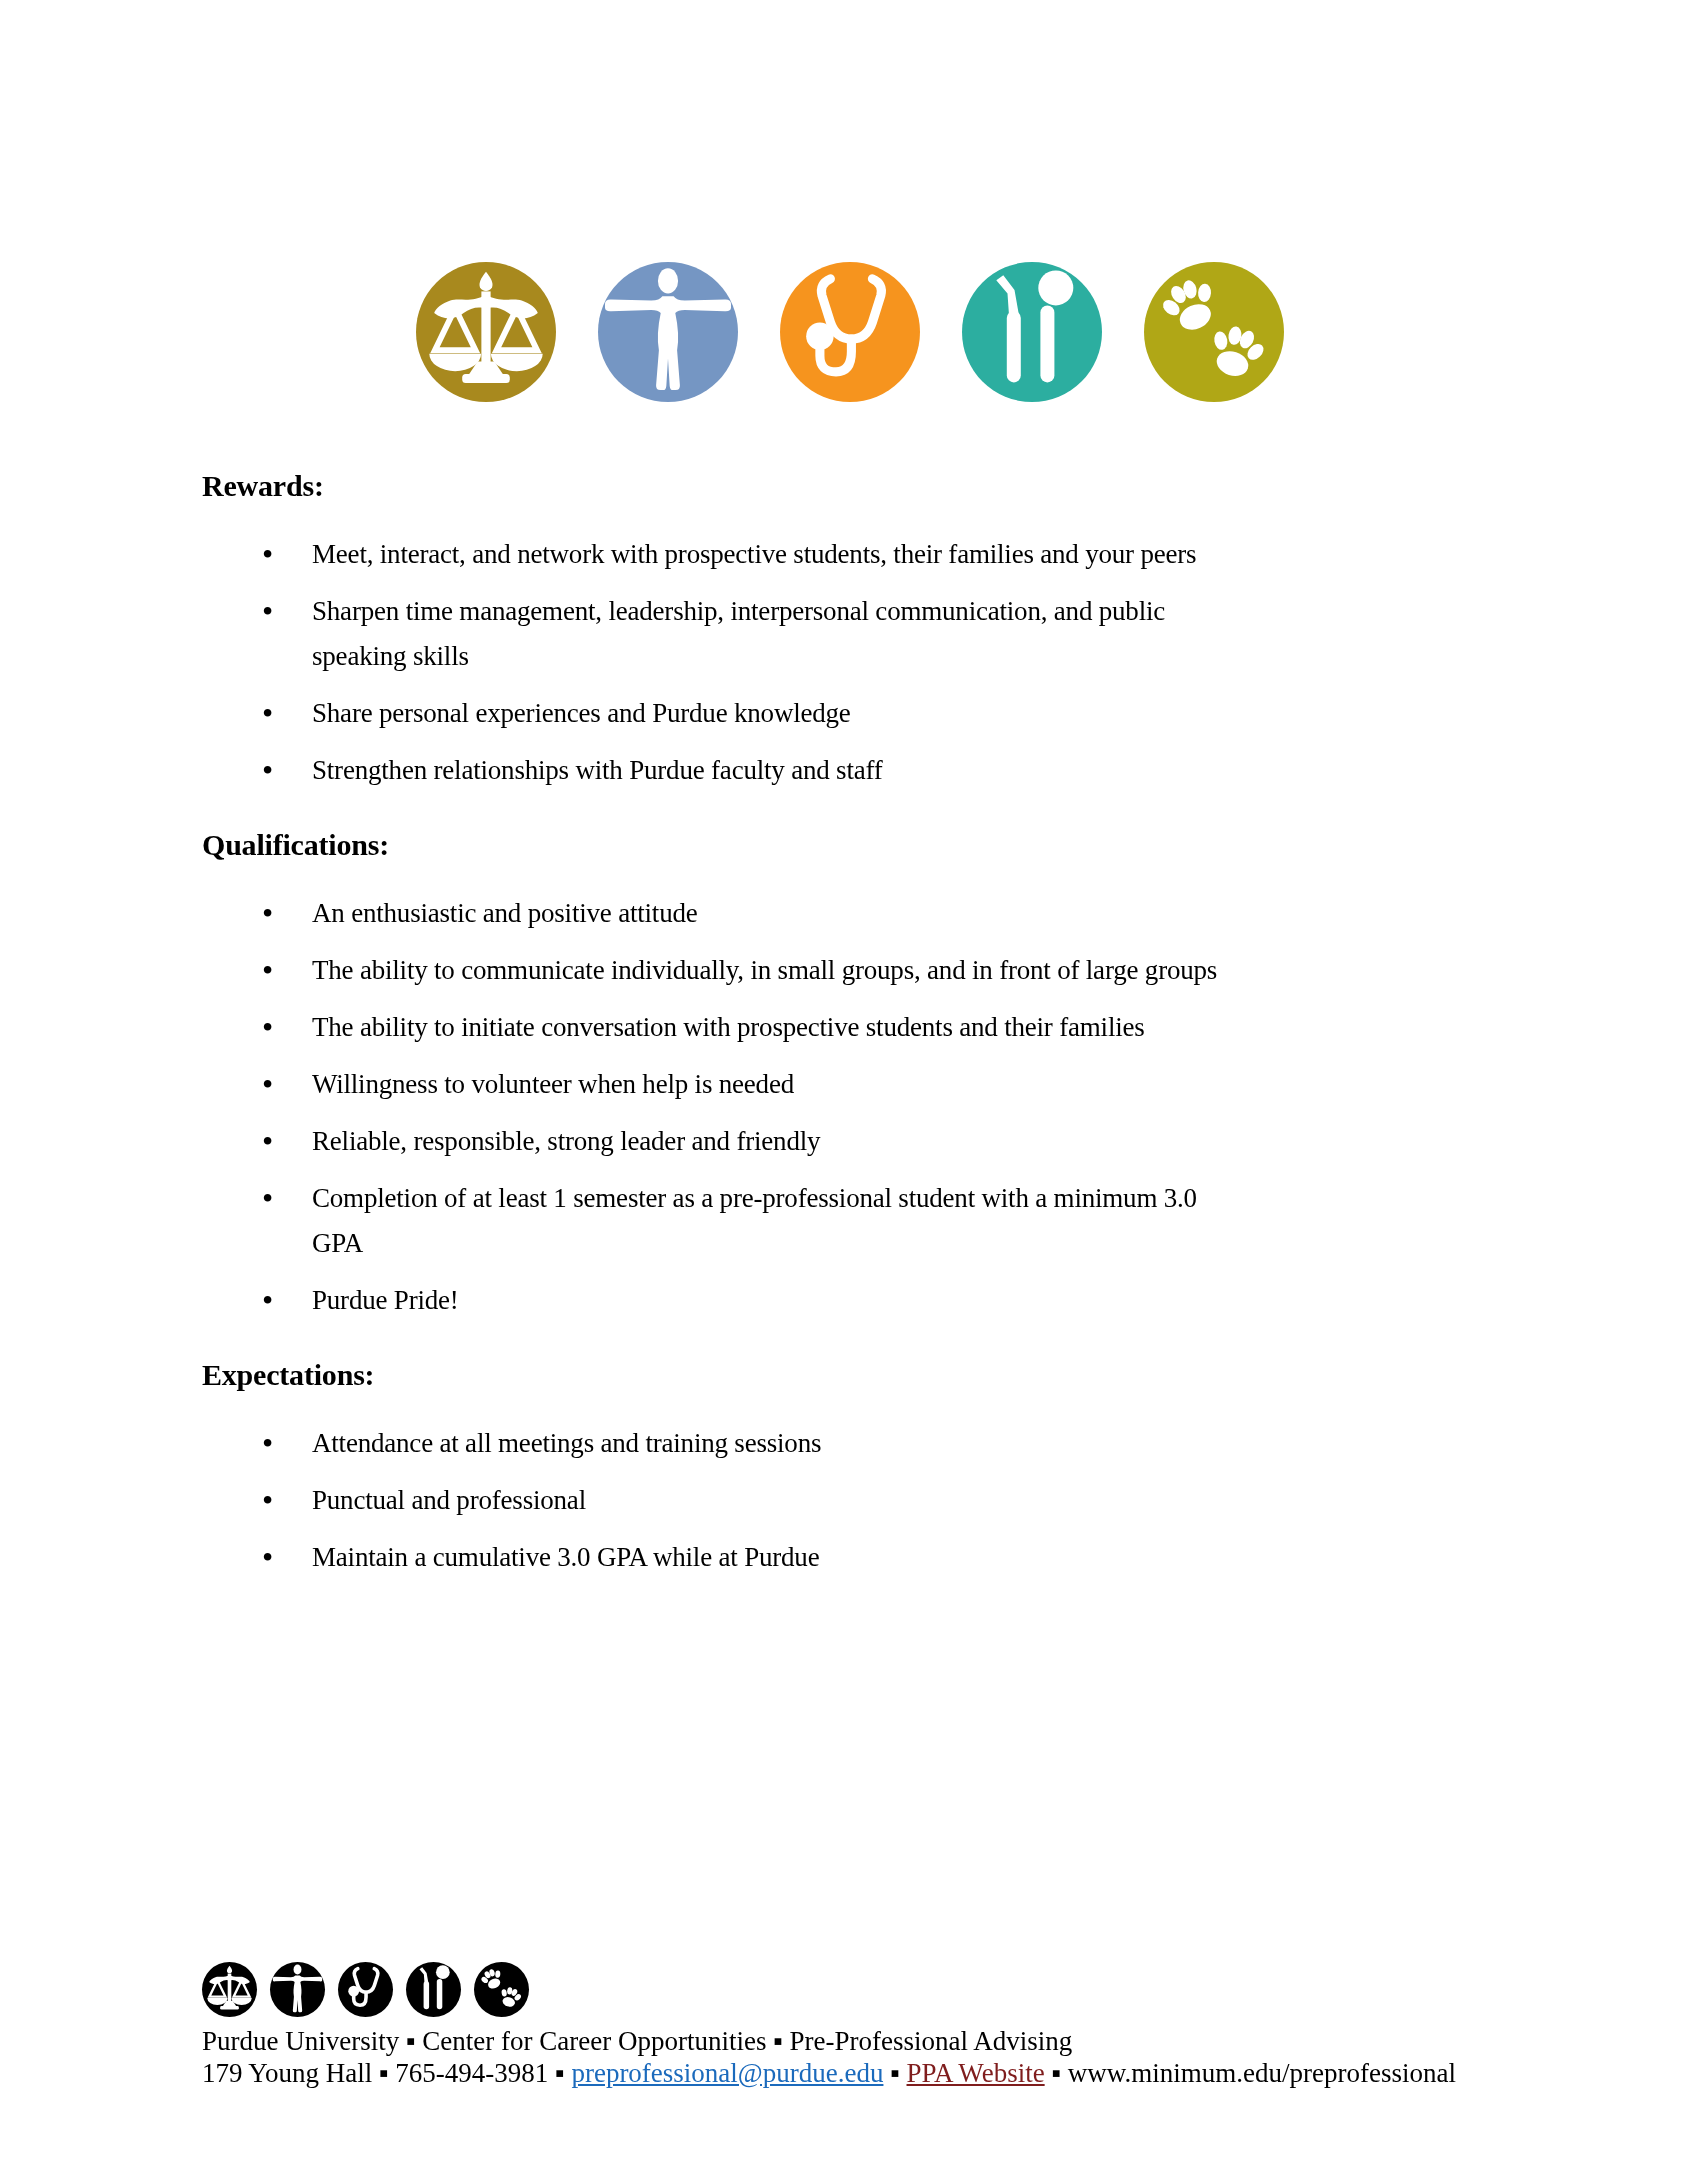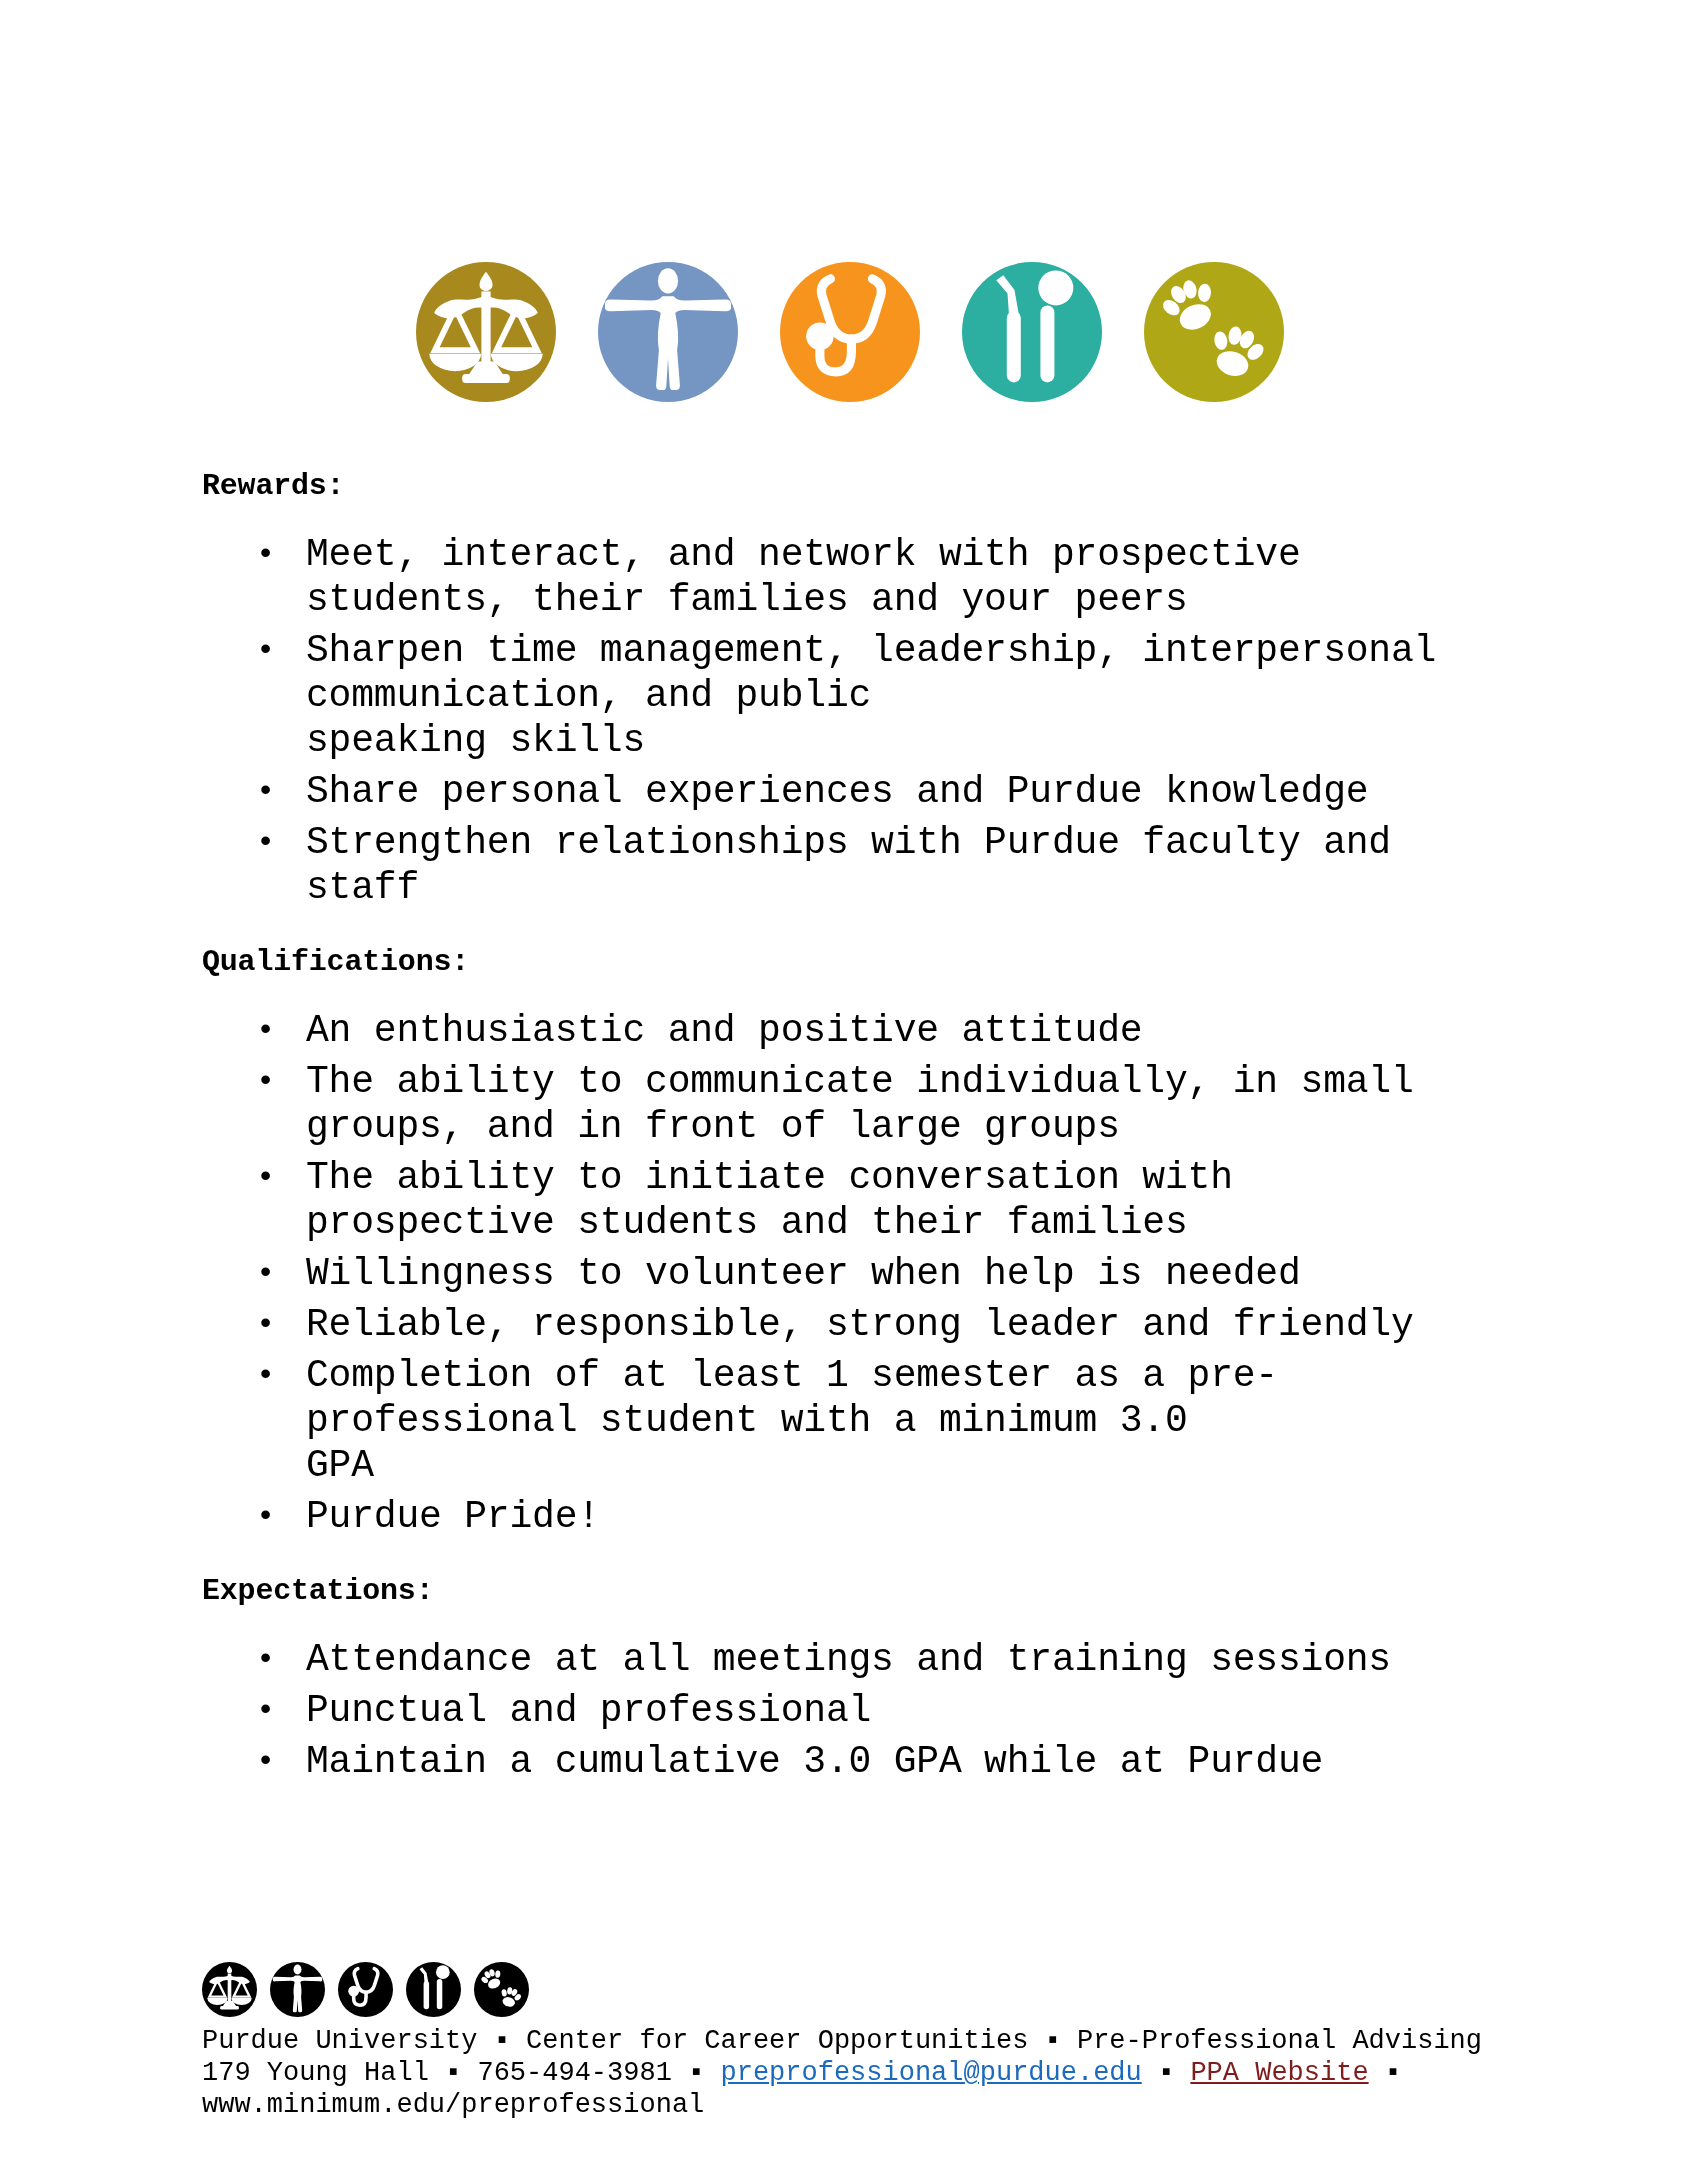--- a/index.html
+++ b/index.html
@@ -1,20 +1,20 @@
 <!DOCTYPE html>
 <html><head>
 <meta charset="utf-8">
 <style>
   html,body{margin:0;padding:0;background:#ffffff;}
   .page{
     position:relative;
     width:1700px;height:2178px;
     background:#ffffff;
-    font-family:Liberation Mono, monospace;
+    font-family:Liberation Serif, serif;
     color:#000;
     overflow:hidden;
   }
 
   
   .icon-row{
     position:absolute;top:262px;left:0;width:100%;
     display:flex;justify-content:center;gap:42px;
   }
   .badge{
@@ -32,22 +32,22 @@
   .sec + .sec{margin-top:32px;}
   .sec h2{
     margin:0;font-size:30px;font-weight:bold;line-height:40px;
     letter-spacing:-0.2px;
   }
   .sec ul{
     margin:26px 0 0 0;padding:0;list-style:none;
   }
   .sec li{
     position:relative;
-    margin:6px;padding:0 0 0 98px;
-    font-size:38px;line-height:45px;
+    margin:12px;padding:0 0 0 98px;
+    font-size:27px;line-height:45px;
     letter-spacing:-0.2px;
     white-space:pre-line;
   }
   .sec li::before{
     content:"\2022";
     position:absolute;left:48px;top:0;
     font-size:32px;line-height:45px;
   }
 
   

